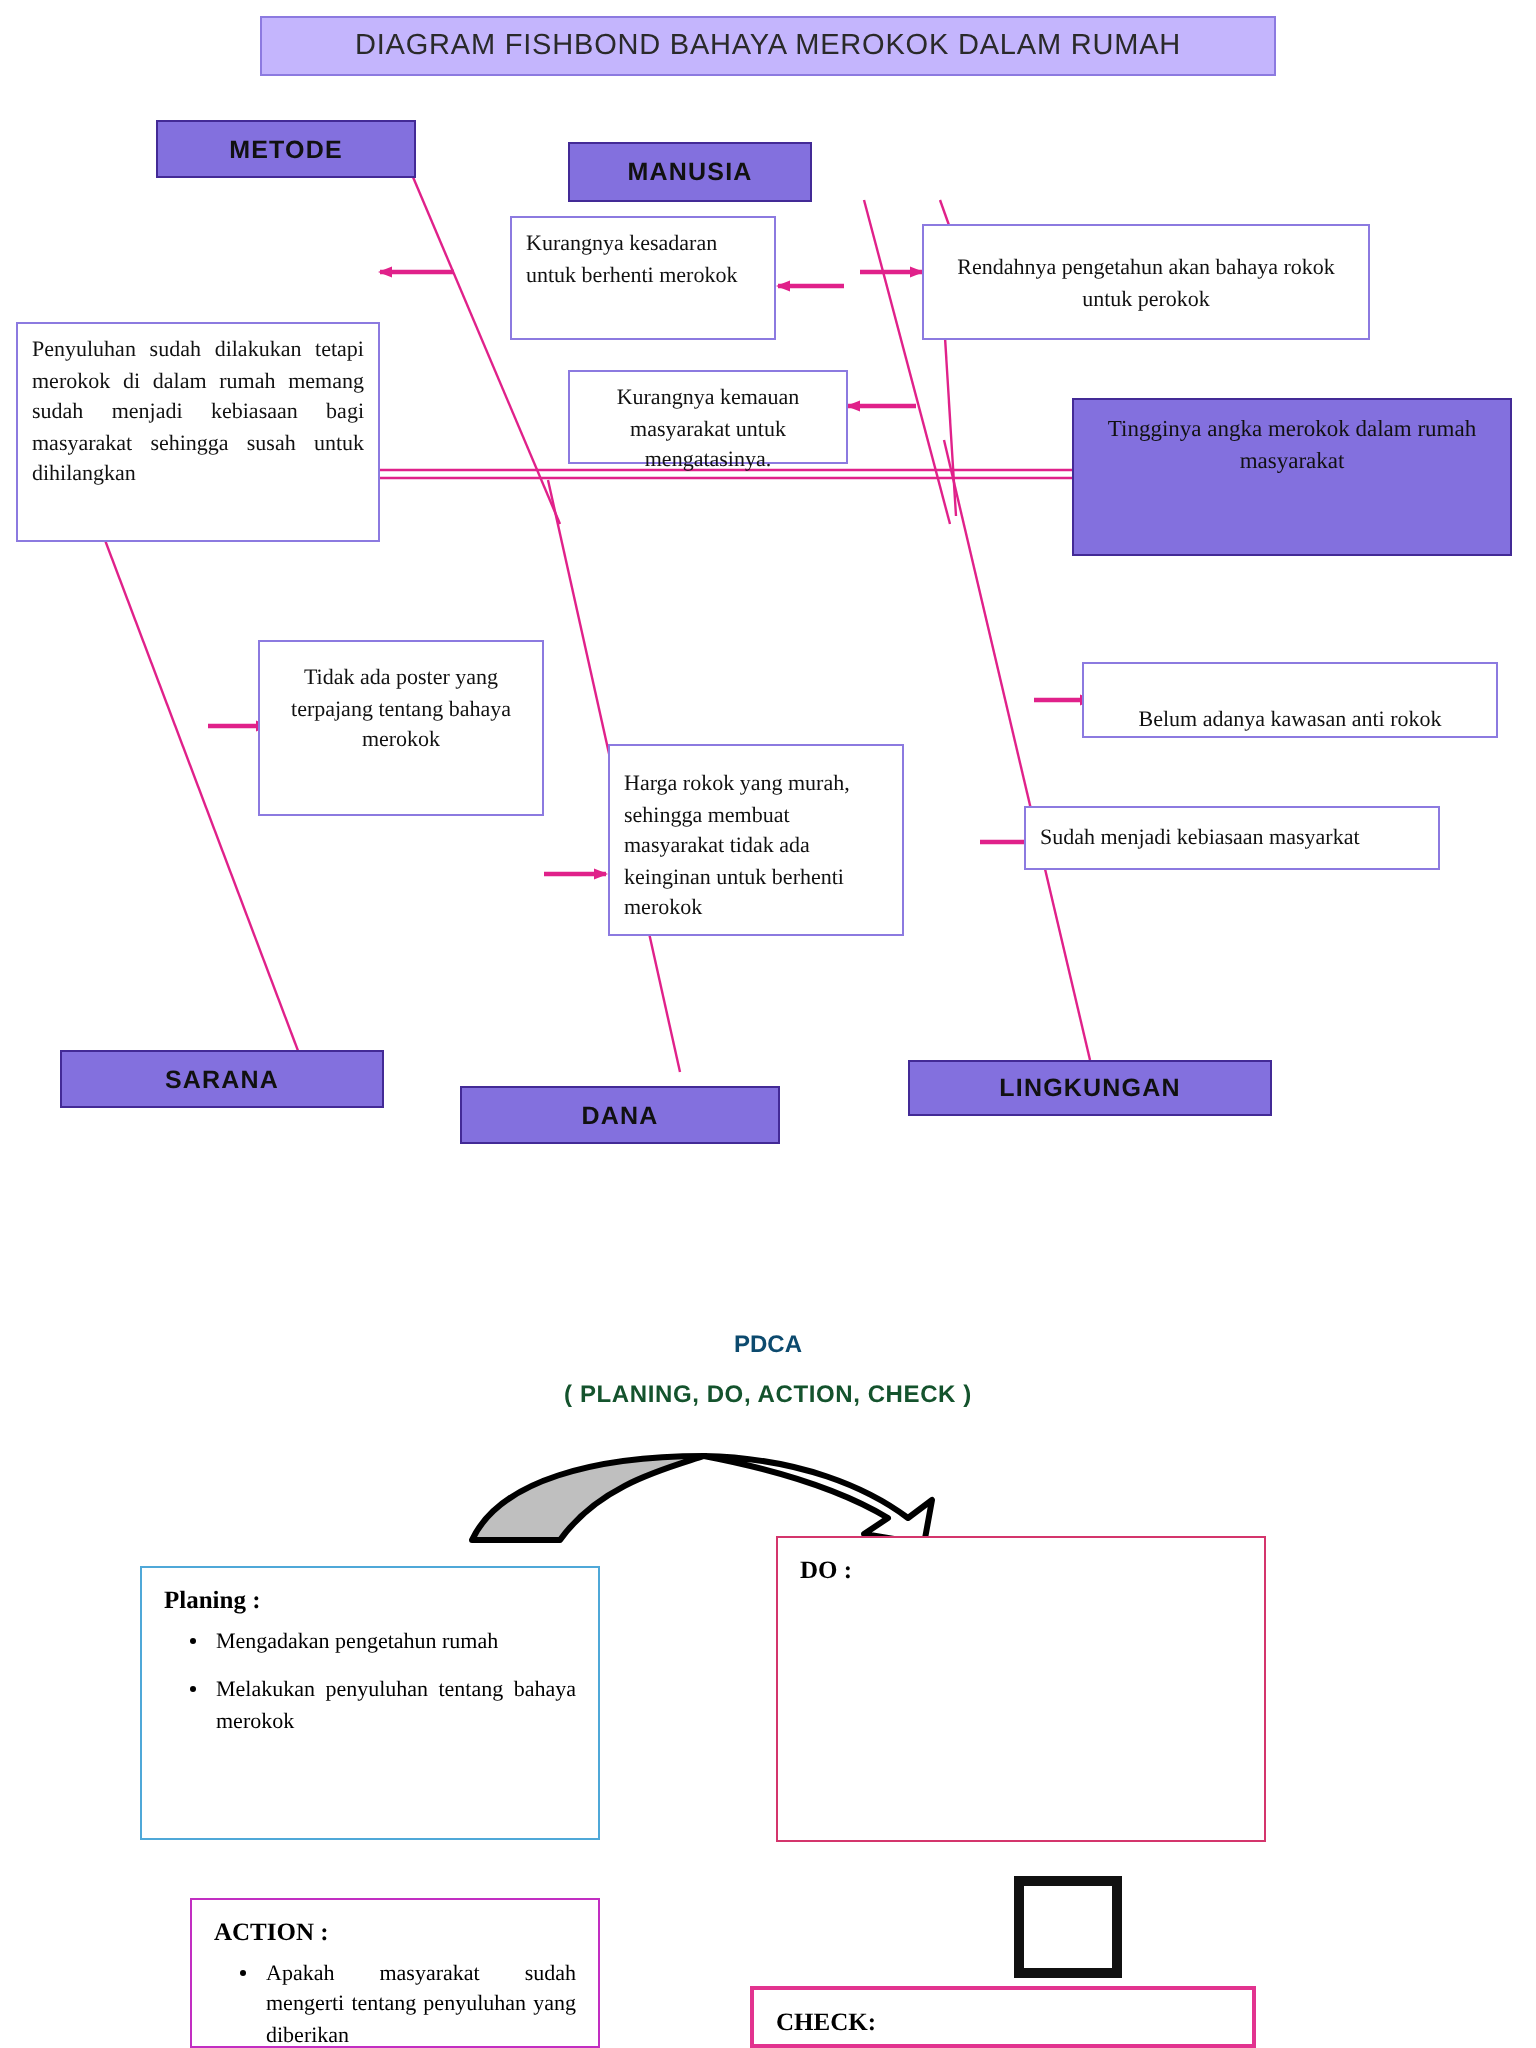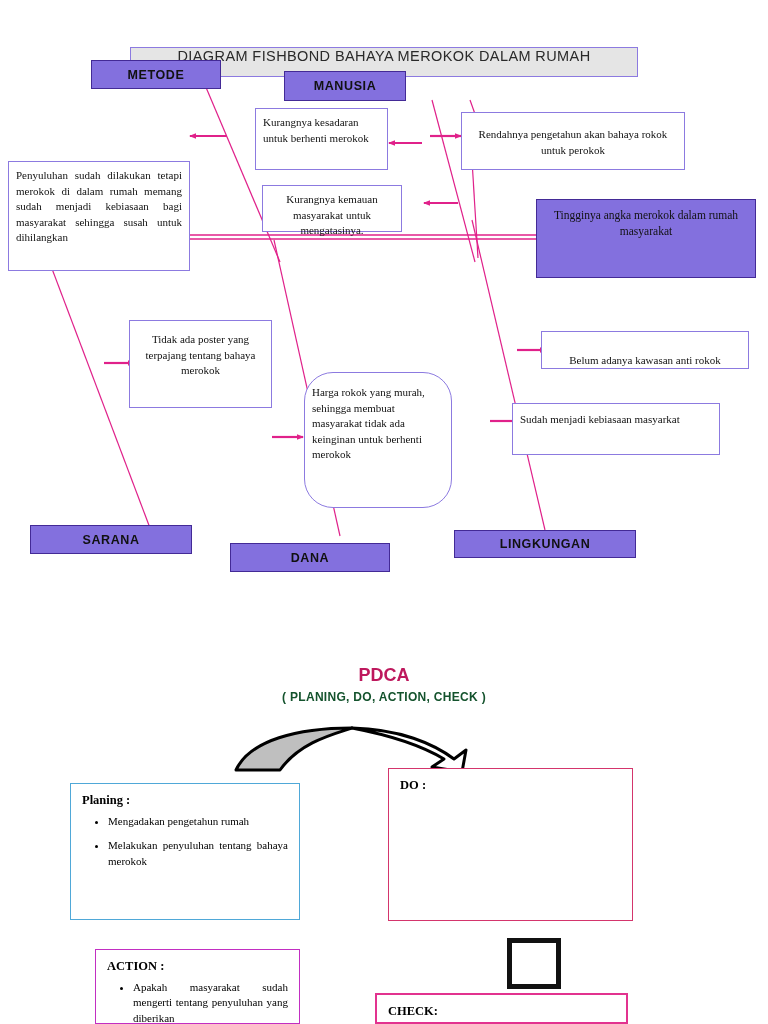--- a/index.html
+++ b/index.html
@@ -2,22 +2,22 @@
 <html><head>
 <meta charset="utf-8">
 <style>
   html,body{margin:0;padding:0;background:#ffffff;}
   body{width:768px;height:1024px;position:relative;overflow:hidden;
        font-family:"Liberation Serif",serif;color:#000;}
   .abs{position:absolute;}
 
   
   #title-bar{left:130px;top:8px;width:506px;height:28px;
-    border:1.5px solid #8c7ae0;background:#e5e5e5;
-    display:flex;align-items:flex-start;justify-content:center;margin-top:39px;}
+    border:1.5px solid #8c7ae0;background:#c4b5fd;
+    display:flex;align-items:center;justify-content:center;}
   #title-bar span{font-family:"Liberation Sans",sans-serif;font-size:14.5px;
     letter-spacing:.4px;color:#2a2a2a;}
 
   
   .cat{background:#8370de;border:1.6px solid #432a96;
     display:flex;align-items:center;justify-content:center;
     font-family:"Liberation Sans",sans-serif;font-weight:bold;
     font-size:12.5px;letter-spacing:.6px;color:#111;}
 
   
@@ -31,21 +31,21 @@
     font-size:11px;line-height:1.42;color:#111;padding:6px 7px;}
   .cause.j{text-align:justify;text-align-last:justify;}
   .cause.c{text-align:center;}
 
   
   #lines{left:0;top:0;width:768px;height:600px;}
 
   
   #pdca-title{left:0;top:665px;width:768px;text-align:center;
     font-family:"Liberation Sans",sans-serif;font-weight:bold;
-    font-size:18px;color:#be185d;}
+    font-size:12px;color:#0c4a6e;}
   #pdca-sub{left:0;top:690px;width:768px;text-align:center;
     font-family:"Liberation Sans",sans-serif;font-weight:bold;
     font-size:12px;color:#14532d;letter-spacing:.3px;}
   #pdca-arrow{left:228px;top:726px;width:252px;height:48px;}
 
   .pbox{background:#fff;box-sizing:border-box;padding:9px 11px;}
   .pbox .hd{font-weight:bold;font-size:12.5px;margin-bottom:6px;}
   .pbox ul{margin:0;padding-left:26px;}
   .pbox li{font-size:11px;line-height:1.4;margin-bottom:9px;}
   .pbox li.tight{margin-bottom:2px;}
@@ -90,21 +90,21 @@
   <line x1="227" y1="136" x2="190" y2="136" stroke="#e0218a" stroke-width="2.2" marker-end="url(#ah)"></line>
   <line x1="422" y1="143" x2="389" y2="143" stroke="#e0218a" stroke-width="2.2" marker-end="url(#ah)"></line>
   <line x1="430" y1="136" x2="461" y2="136" stroke="#e0218a" stroke-width="2.2" marker-end="url(#ah)"></line>
   <line x1="458" y1="203" x2="424" y2="203" stroke="#e0218a" stroke-width="2.2" marker-end="url(#ah)"></line>
   <line x1="104" y1="363" x2="134" y2="363" stroke="#e0218a" stroke-width="2.2" marker-end="url(#ah)"></line>
   <line x1="272" y1="437" x2="303" y2="437" stroke="#e0218a" stroke-width="2.2" marker-end="url(#ah)"></line>
   <line x1="517" y1="350" x2="546" y2="350" stroke="#e0218a" stroke-width="2.2" marker-end="url(#ah)"></line>
   <line x1="490" y1="421" x2="518" y2="421" stroke="#e0218a" stroke-width="2.2" marker-end="url(#ah)"></line>
 </svg>
 
-<div class="abs cat" style="left:91px;top:60px;width:128px;height:27px;">
+<div class="abs cat" style="left:78px;top:60px;width:128px;height:27px;">
   <span>METODE</span>
 </div>
 
 <div class="abs cat" style="left:284px;top:71px;width:120px;height:28px;">
   <span>MANUSIA</span>
 </div>
 
 <div class="abs cat" style="left:30px;top:525px;width:160px;height:27px;">
   <span>SARANA</span>
 </div>
@@ -126,37 +126,37 @@
 </div>
 
 <div class="abs cause" style="left:255px;top:108px;width:133px;height:62px;">
   <span>Kurangnya kesadaran untuk berhenti merokok</span>
 </div>
 
 <div class="abs cause c" style="left:461px;top:112px;width:224px;height:58px;padding-top:14px;">
   <span>Rendahnya pengetahun akan bahaya rokok untuk perokok</span>
 </div>
 
-<div class="abs cause c" style="left:262px;top:185px;width:140px;height:47px;">
+<div class="abs cause c" style="left:284px;top:185px;width:140px;height:47px;">
   <span>Kurangnya kemauan masyarakat untuk mengatasinya.</span>
 </div>
 
 <div class="abs cause c" style="left:129px;top:320px;width:143px;height:88px;padding-top:11px;">
   <span>Tidak ada poster yang terpajang tentang bahaya merokok</span>
 </div>
 
-<div class="abs cause" style="left:304px;top:372px;width:148px;height:136px;padding-top:12px;border-radius:29px;">
+<div class="abs cause" style="left:304px;top:372px;width:148px;height:96px;padding-top:12px;">
   <span>Harga rokok yang murah, sehingga membuat masyarakat tidak ada keinginan untuk berhenti merokok</span>
 </div>
 
 <div class="abs cause c" style="left:541px;top:331px;width:208px;height:38px;padding-top:21px;">
   <span>Belum adanya kawasan anti rokok</span>
 </div>
 
-<div class="abs cause" style="left:512px;top:403px;width:208px;height:52px;padding-top:8px;">
+<div class="abs cause" style="left:512px;top:403px;width:208px;height:32px;padding-top:8px;">
   <span>Sudah menjadi kebiasaan masyarkat</span>
 </div>
 
 <div class="abs" id="pdca-title">
   <span>PDCA</span>
 </div>
 <div class="abs" id="pdca-sub">
   <span>( PLANING, DO, ACTION, CHECK )</span>
 </div>
 

